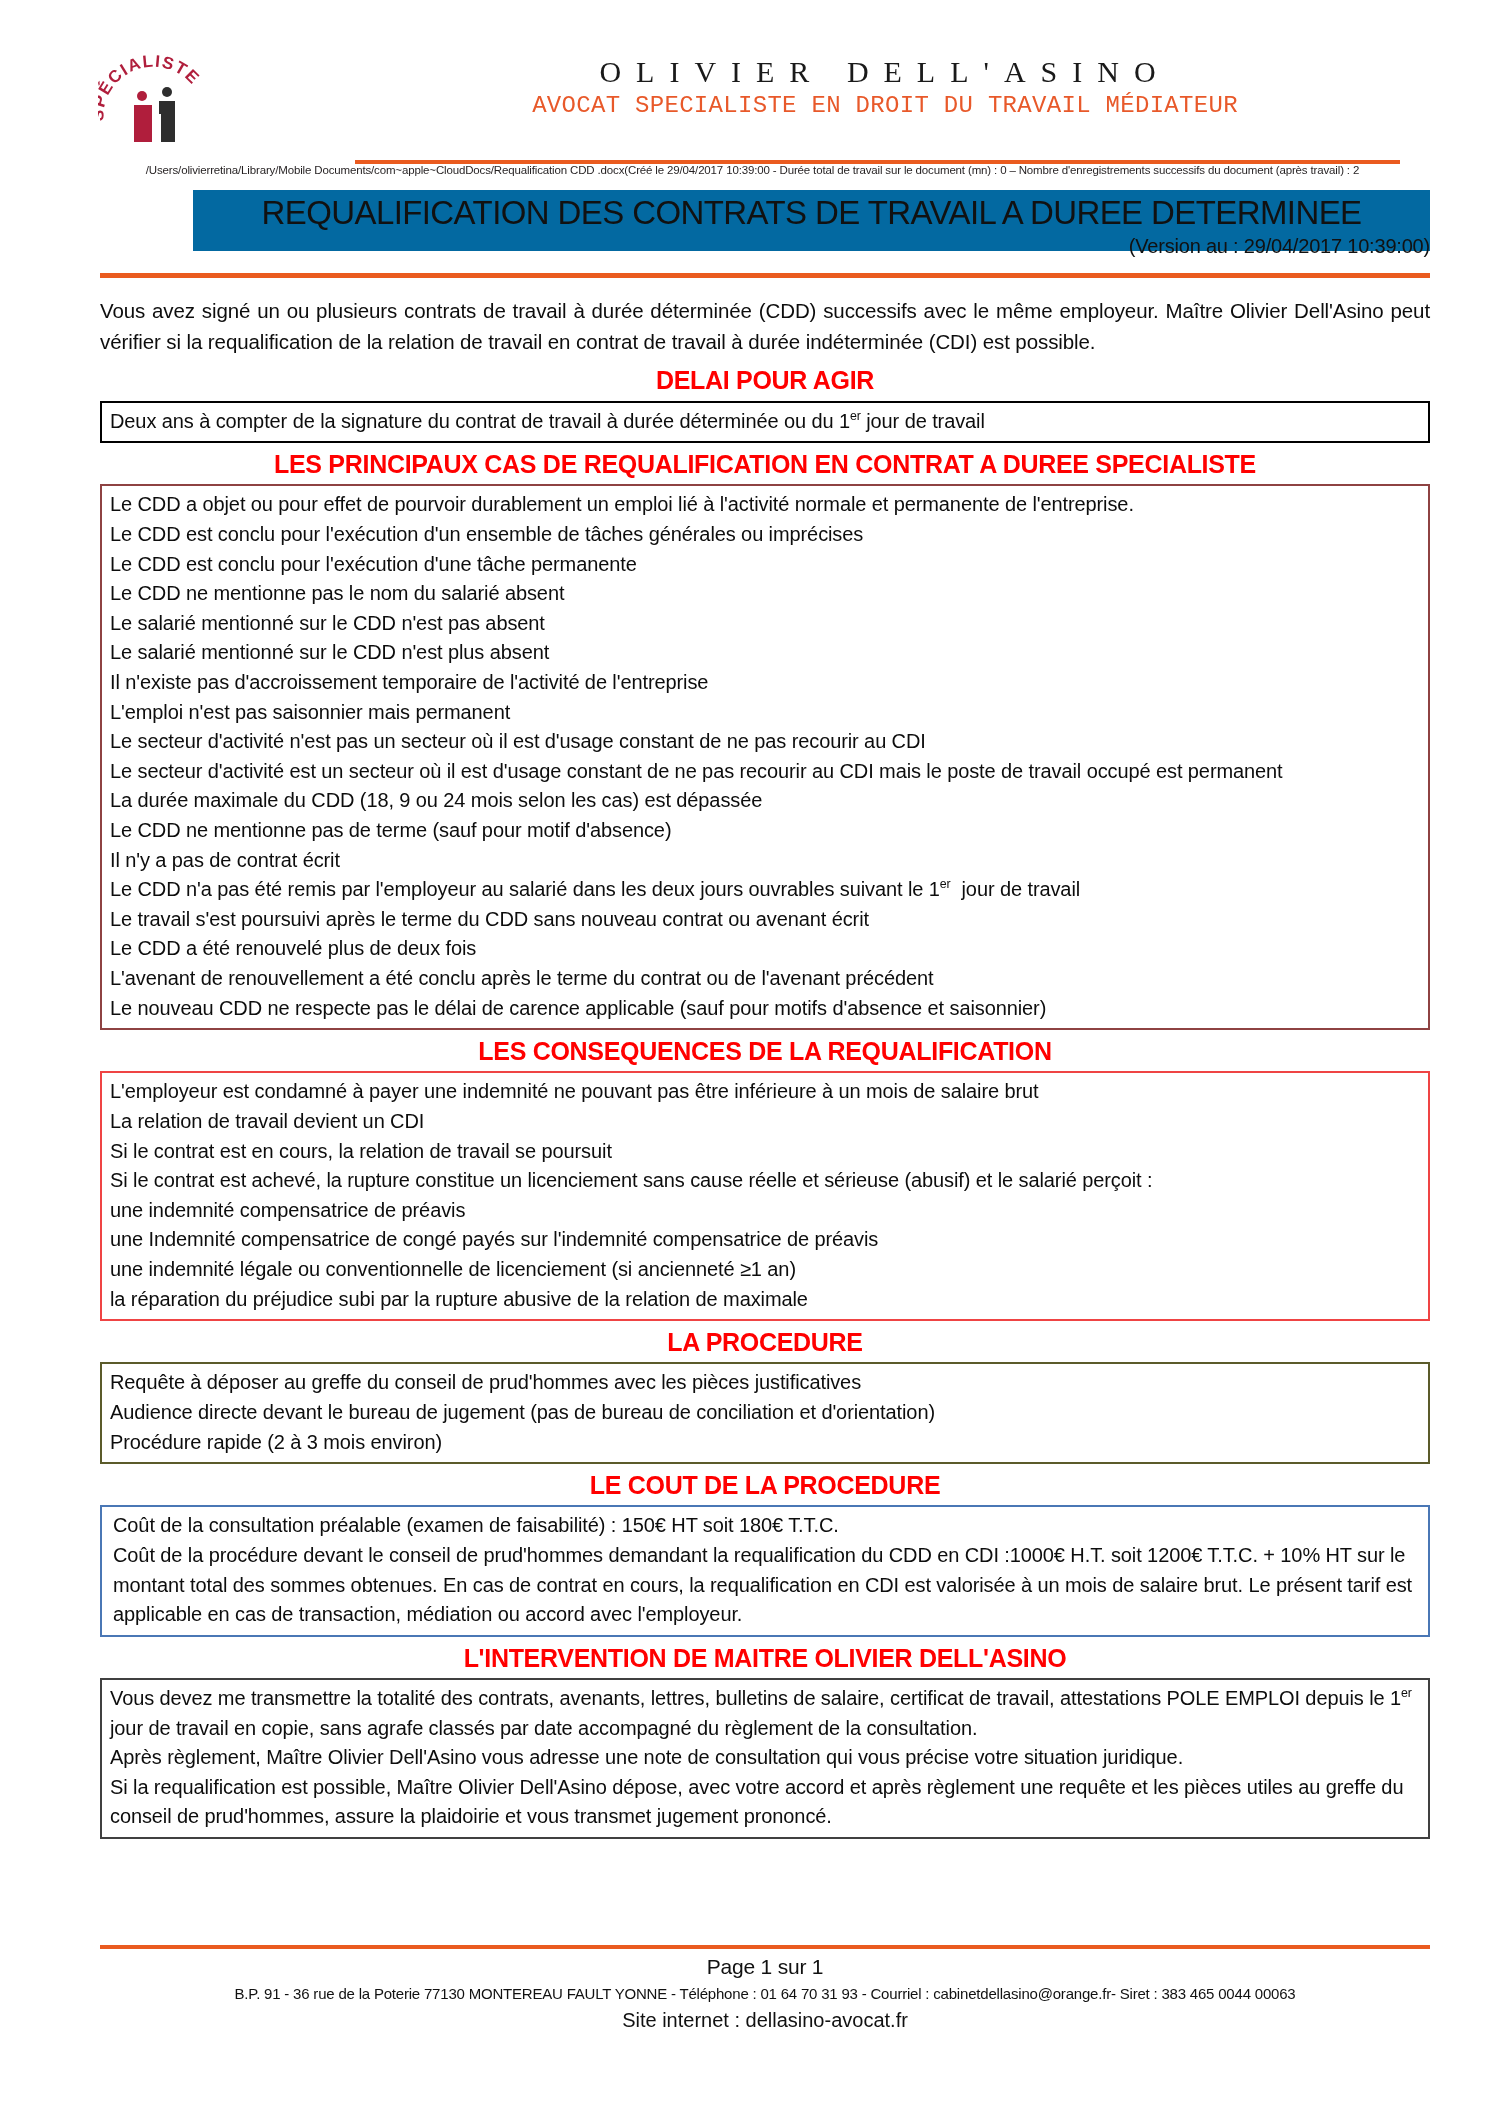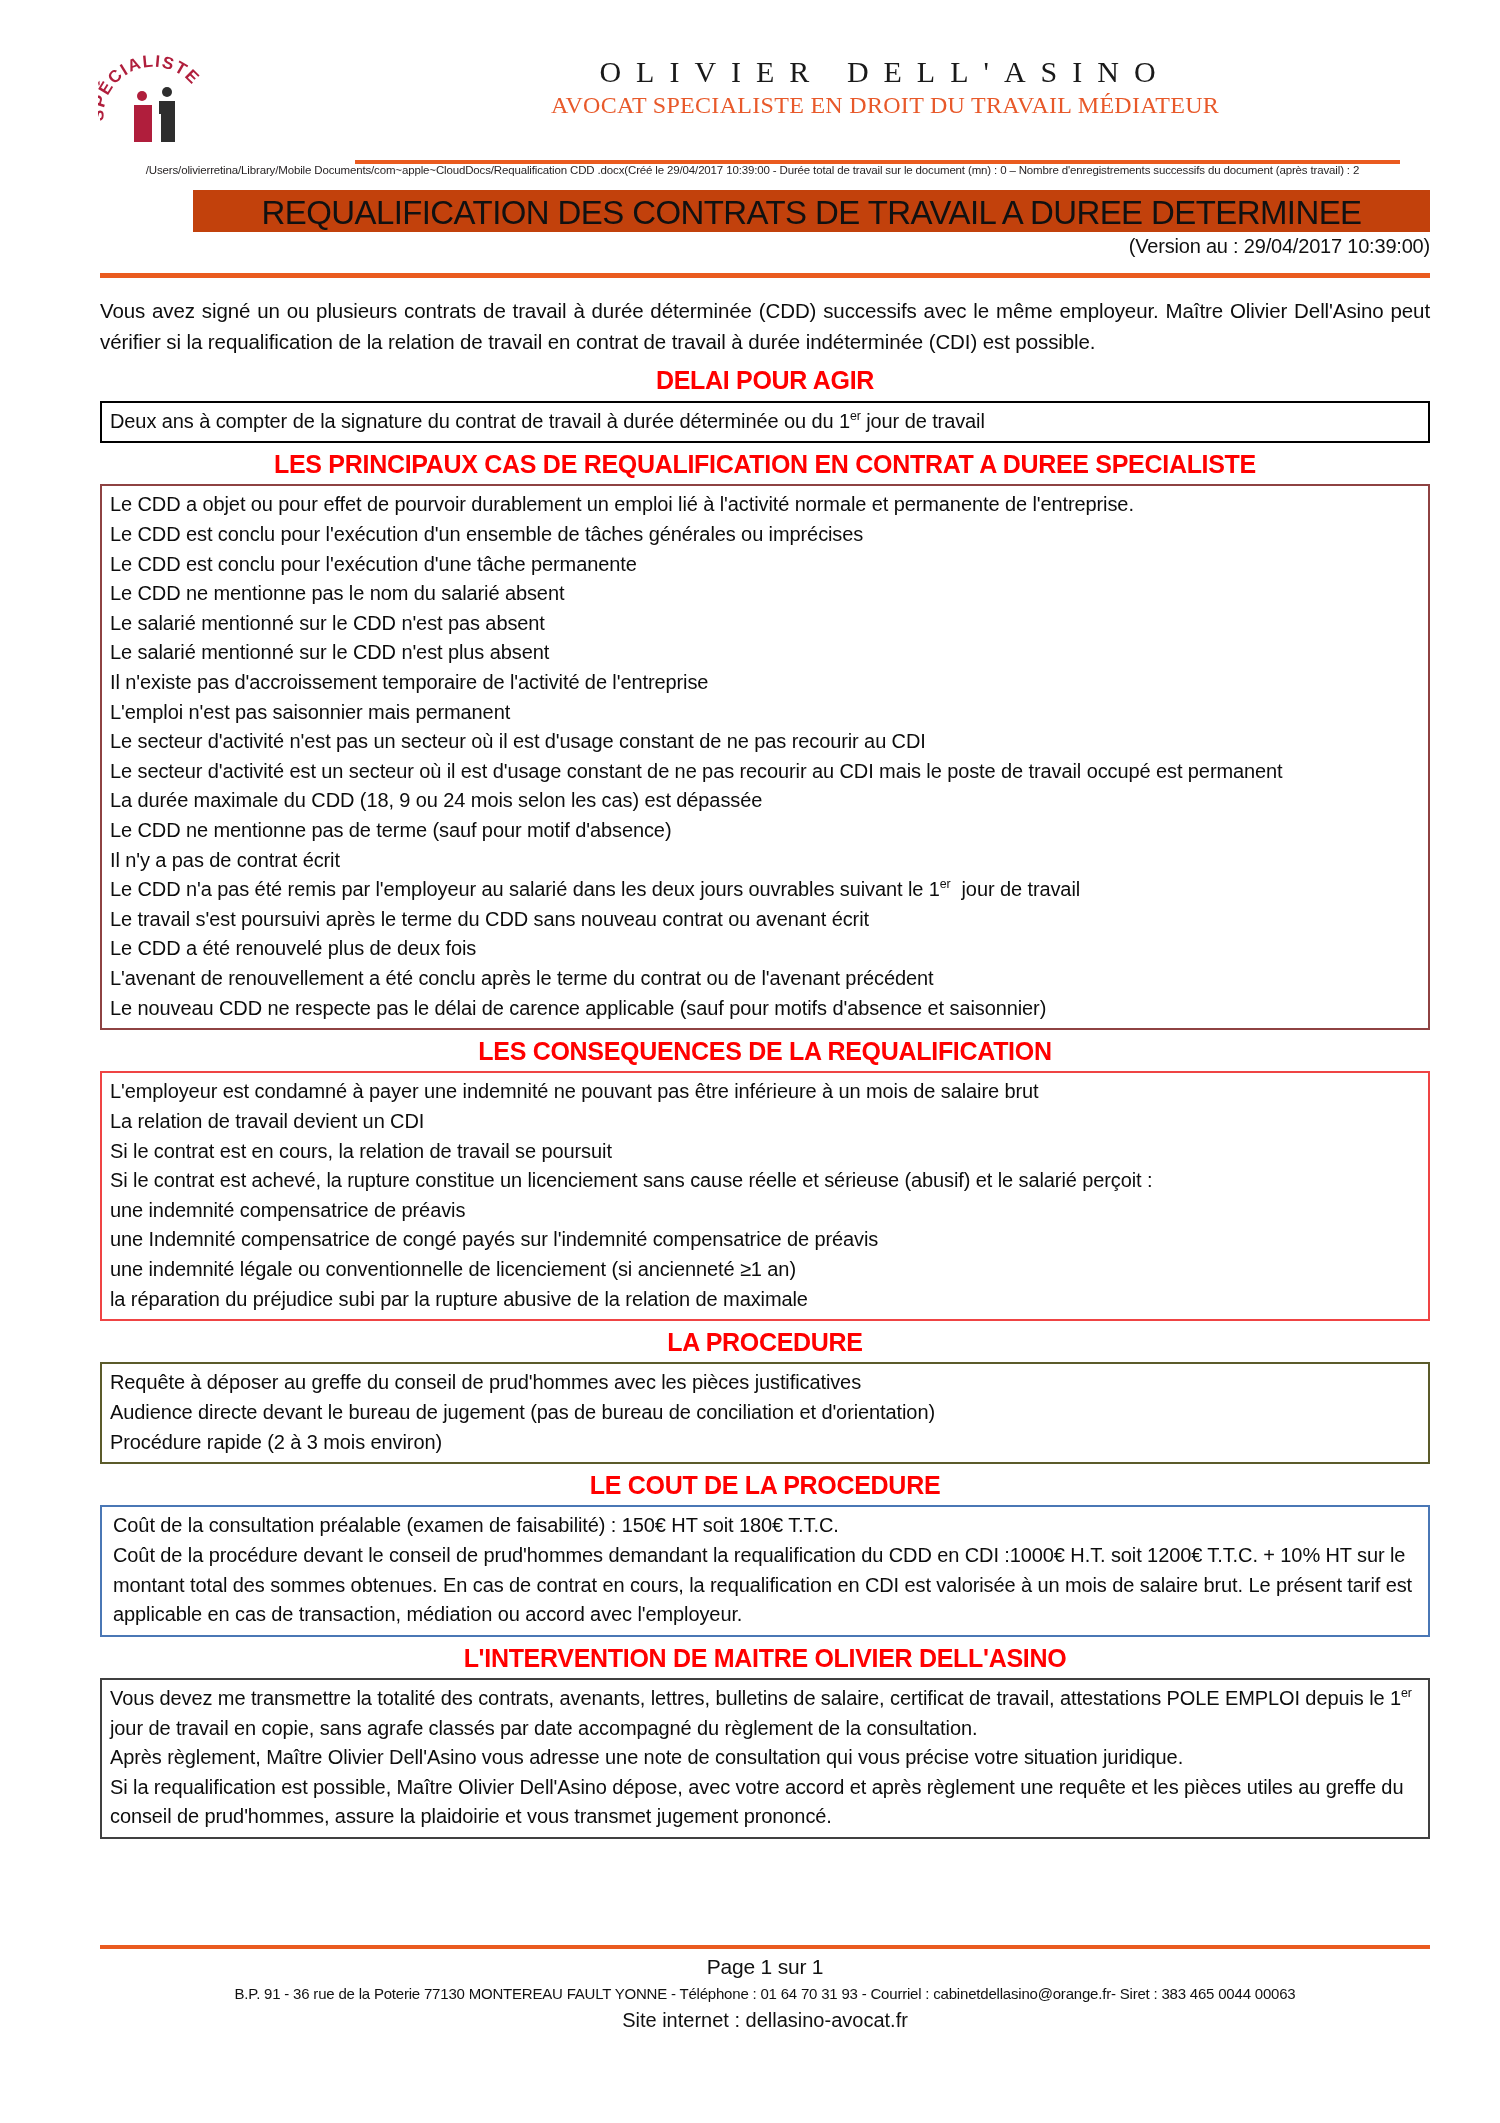--- a/index.html
+++ b/index.html
@@ -46,21 +46,21 @@
   .firm-name {
     font-family: "Liberation Serif", serif;
     font-size: 30px;
     letter-spacing: 15px;
     color: #1a1a1a;
     white-space: nowrap;
     line-height: 1.1;
     font-weight: 400;
   }
   .firm-sub {
-    font-family: Liberation Serif, serif;
+    font-family: Liberation Mono, monospace;
     font-size: 24px;
     color: #e8592a;
     letter-spacing: 0.3px;
     margin-top: 4px;
     white-space: nowrap;
   }
   .header-rule {
     position: absolute;
     left: 355px;
     right: 100px;
@@ -81,22 +81,22 @@
     letter-spacing: -0.15px;
     text-align: center;
   }
 
   
   .title-band {
     position: absolute;
     left: 193px;
     right: 70px;
     top: 190px;
-    background: #c2410c;
-    padding: 3px 0 0 0;
+    background: #0369a1;
+    padding: 3px 0 19px 0;
   }
   .doc-title {
     font-family: "Liberation Sans", sans-serif;
     font-weight: 400;
     font-size: 34px;
     letter-spacing: -0.6px;
     color: #111111;
     text-align: center;
     white-space: nowrap;
     transform: scaleX(0.97);

